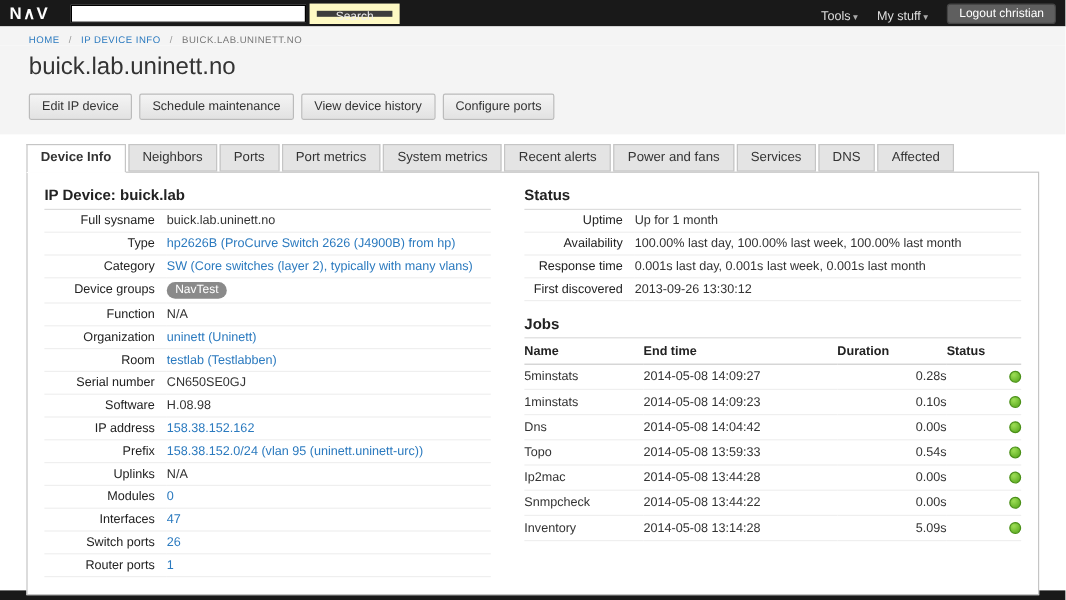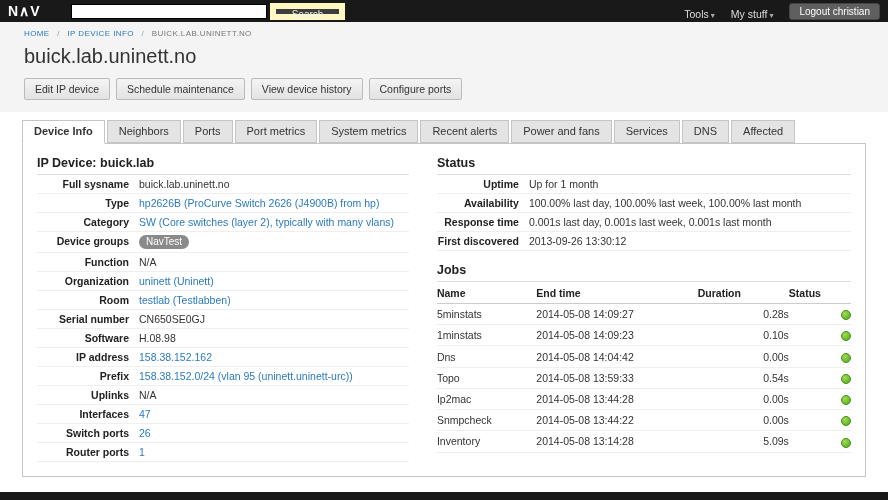--- a/index.html
+++ b/index.html
@@ -9,21 +9,21 @@
     background: #fff;
     position: relative;
     overflow: hidden;
     color: #333;
   }
 
   
   .topbar {
     height: 22px; background: #191919;
     display: flex; align-items: center;
-    padding: 0 8px; gap: 24px;
+    padding: 0 8px; gap: 12px;
   }
   .logo { color: #fff; font-weight: bold; font-size: 14px; letter-spacing: 1px; margin-right: 6px; cursor: pointer; }
   .search-form { display: flex; align-items: center; }
   .search-input {
     width: 196px; height: 15px; border: 1px solid #000;
     font-size: 10px; padding: 0 4px; background: #fff;
     font-family: "Liberation Sans", sans-serif;
   }
   .search-btn {
     height: 17px; background: #3d3d3d; color: #eee;
@@ -77,21 +77,21 @@
   .col-right { width: 52.5%; padding: 4px 14px 6px; }
   .section-heading {
     font-size: 12.5px; font-weight: bold; color: #222;
     padding-bottom: 4px; border-bottom: 1px solid #ddd;
   }
   .mt { margin-top: 12px; }
 
   table.kv { width: 100%; border-collapse: collapse; }
   .kv tr { border-bottom: 1px solid #efefef; }
   .kv th {
-    text-align: right; font-weight: bold; font-size: 10.5px; color: #222;
+    text-align: right; font-weight: normal; font-size: 10.5px; color: #222;
     padding: 3px 10px 3px 0; width: 102px; vertical-align: top; white-space: nowrap;
   }
   .kv-status th { width: 92px; }
   .kv td { font-size: 10.5px; color: #333; padding: 3px 0; }
   a.lnk { color: #2b7abf; text-decoration: none; cursor: pointer; }
   .badge {
     background: #8a8a8a; color: #fff; font-size: 10px;
     padding: 1px 7px 2px; border-radius: 8px; display: inline-block; cursor: pointer;
   }
 
@@ -212,20 +212,24 @@
         </tr>
         <tr>
           <th>Prefix</th>
           <td><a class="lnk">158.38.152.0/24 (vlan 95 (uninett.uninett-urc))</a></td>
         </tr>
         <tr>
           <th>Uplinks</th>
           <td>N/A</td>
         </tr>
         <tr>
+          <th>Modules</th>
+          <td><a class="lnk">0</a></td>
+        </tr>
+        <tr>
           <th>Interfaces</th>
           <td><a class="lnk">47</a></td>
         </tr>
         <tr>
           <th>Switch ports</th>
           <td><a class="lnk">26</a></td>
         </tr>
         <tr>
           <th>Router ports</th>
           <td><a class="lnk">1</a></td>

